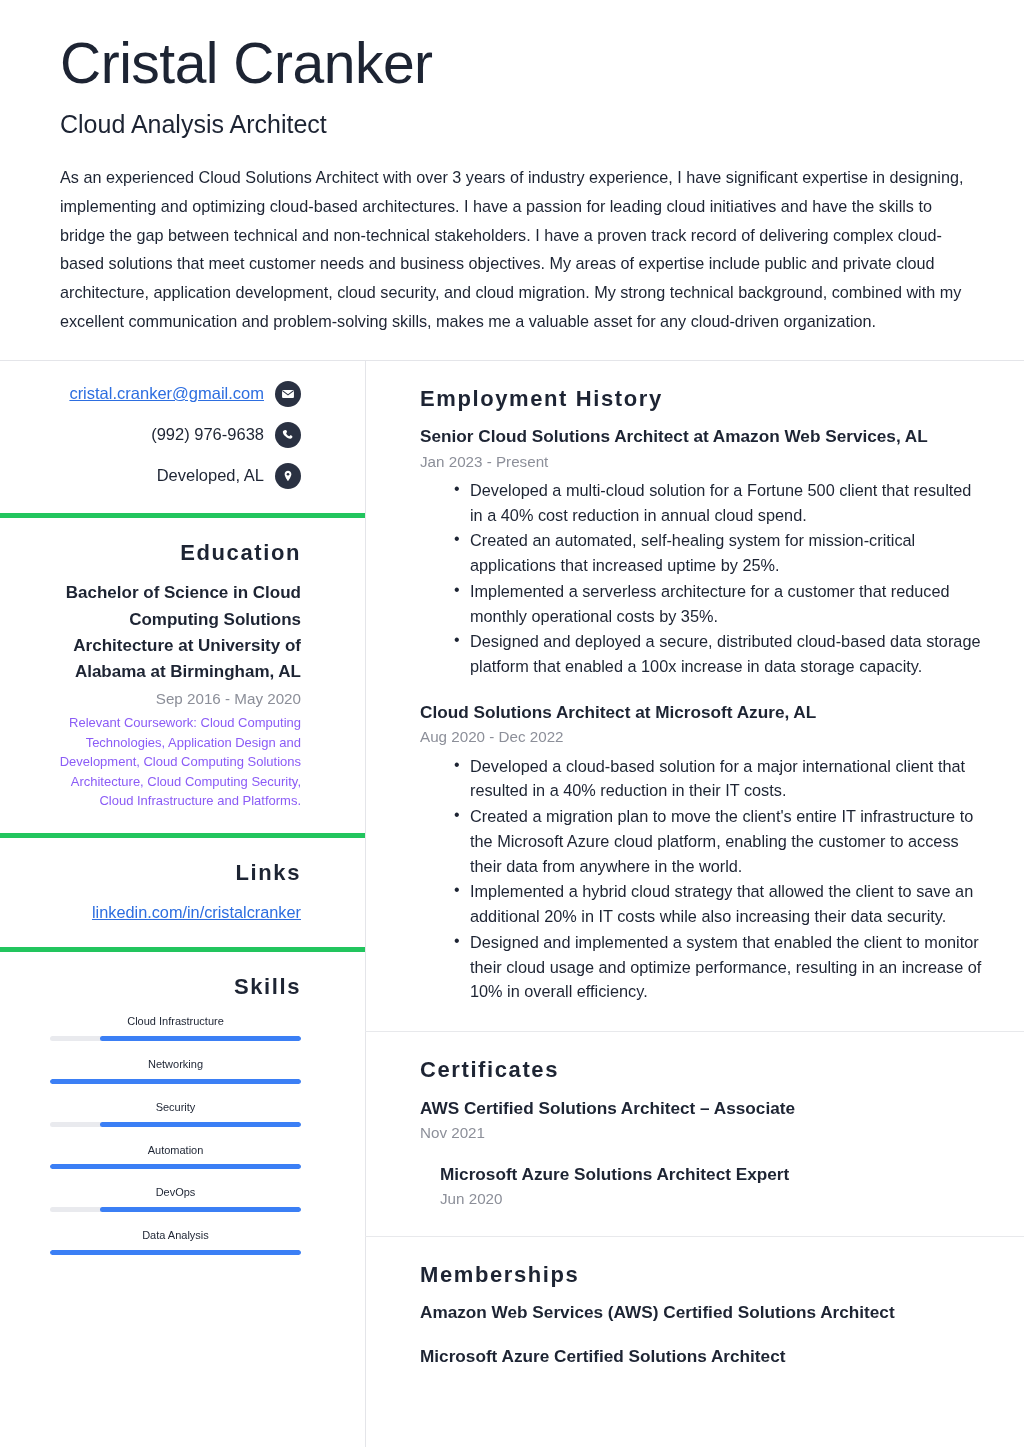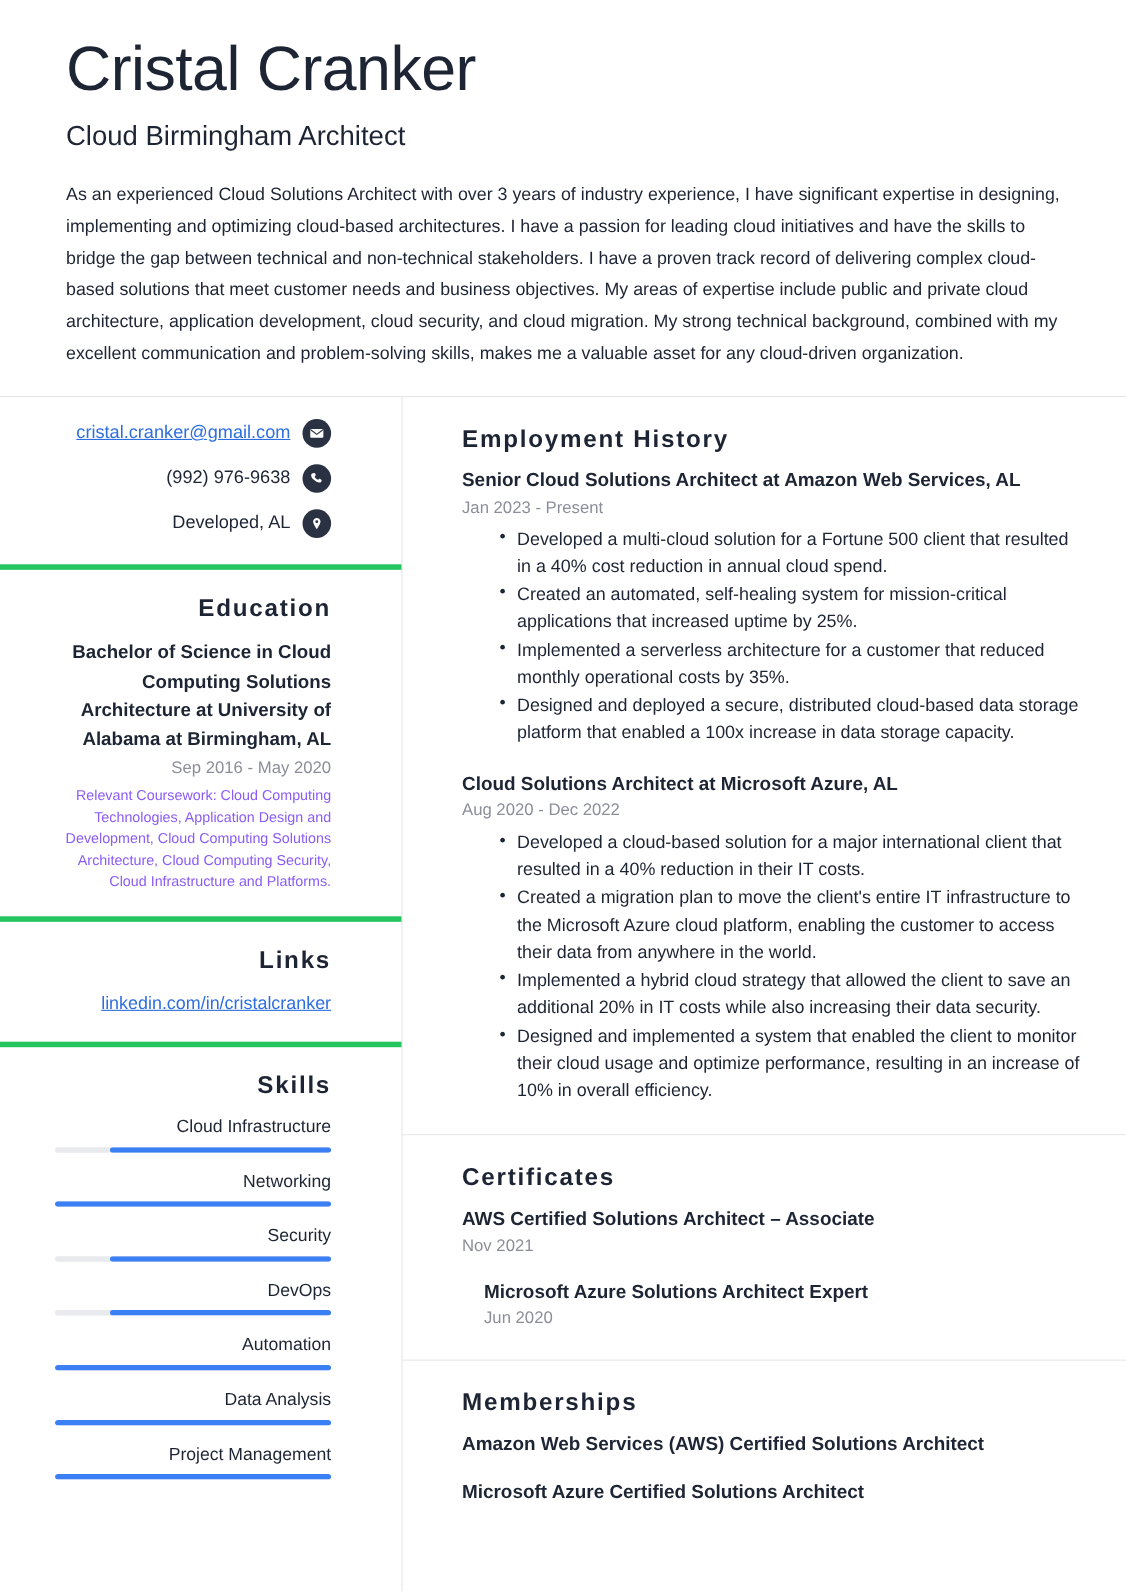--- a/index.html
+++ b/index.html
@@ -174,25 +174,25 @@
     line-height: 1.5;
   }
 
   
   .skills-list { margin-top: 2px; }
 
   .skill-item { margin-bottom: 16px; }
   .skill-item:last-child { margin-bottom: 0; }
 
   .skill-label {
-    font-size: 16px;
+    font-size: 11px;
     color: #1d2433;
     line-height: 1.35;
     margin-bottom: 7px;
-    text-align: right;
+    text-align: center;
   }
 
   .skill-bar {
     position: relative;
     height: 5px;
     border-radius: 3px;
     background: #e9eaee;
     width: 100%;
     overflow: hidden;
   }
@@ -283,21 +283,21 @@
   }
   .member:last-child { margin-bottom: 0; }
 </style>
 </head>
 <body>
 
 <div class="page">
 
   <div class="header">
     <h1 class="name">Cristal Cranker</h1>
-    <div class="job-title">Cloud Birmingham Architect</div>
+    <div class="job-title">Cloud Analysis Architect</div>
     <p class="summary">As an experienced Cloud Solutions Architect with over 3 years of industry experience, I have significant expertise in designing, implementing and optimizing cloud-based architectures. I have a passion for leading cloud initiatives and have the skills to bridge the gap between technical and non-technical stakeholders. I have a proven track record of delivering complex cloud-based solutions that meet customer needs and business objectives. My areas of expertise include public and private cloud architecture, application development, cloud security, and cloud migration. My strong technical background, combined with my excellent communication and problem-solving skills, makes me a valuable asset for any cloud-driven organization.</p>
   </div>
 
   <div class="hrule-full" id="rule-header"></div>
   <div class="vdivider"></div>
 
   <div class="columns">
 
     <div class="col-left">
 
@@ -359,39 +359,33 @@
                 <span style="width: 100%;"></span>
               </div>
             </div>
             <div class="skill-item">
               <div class="skill-label">Security</div>
               <div class="skill-bar">
                 <span style="width: 80%;"></span>
               </div>
             </div>
             <div class="skill-item">
+              <div class="skill-label">Automation</div>
+              <div class="skill-bar">
+                <span style="width: 100%;"></span>
+              </div>
+            </div>
+            <div class="skill-item">
               <div class="skill-label">DevOps</div>
               <div class="skill-bar">
                 <span style="width: 80%;"></span>
               </div>
             </div>
             <div class="skill-item">
-              <div class="skill-label">Automation</div>
-              <div class="skill-bar">
-                <span style="width: 100%;"></span>
-              </div>
-            </div>
-            <div class="skill-item">
               <div class="skill-label">Data Analysis</div>
-              <div class="skill-bar">
-                <span style="width: 100%;"></span>
-              </div>
-            </div>
-            <div class="skill-item">
-              <div class="skill-label">Project Management</div>
               <div class="skill-bar">
                 <span style="width: 100%;"></span>
               </div>
             </div>
           </div>
       </div>
 
     </div>
 
     <div class="col-right">

